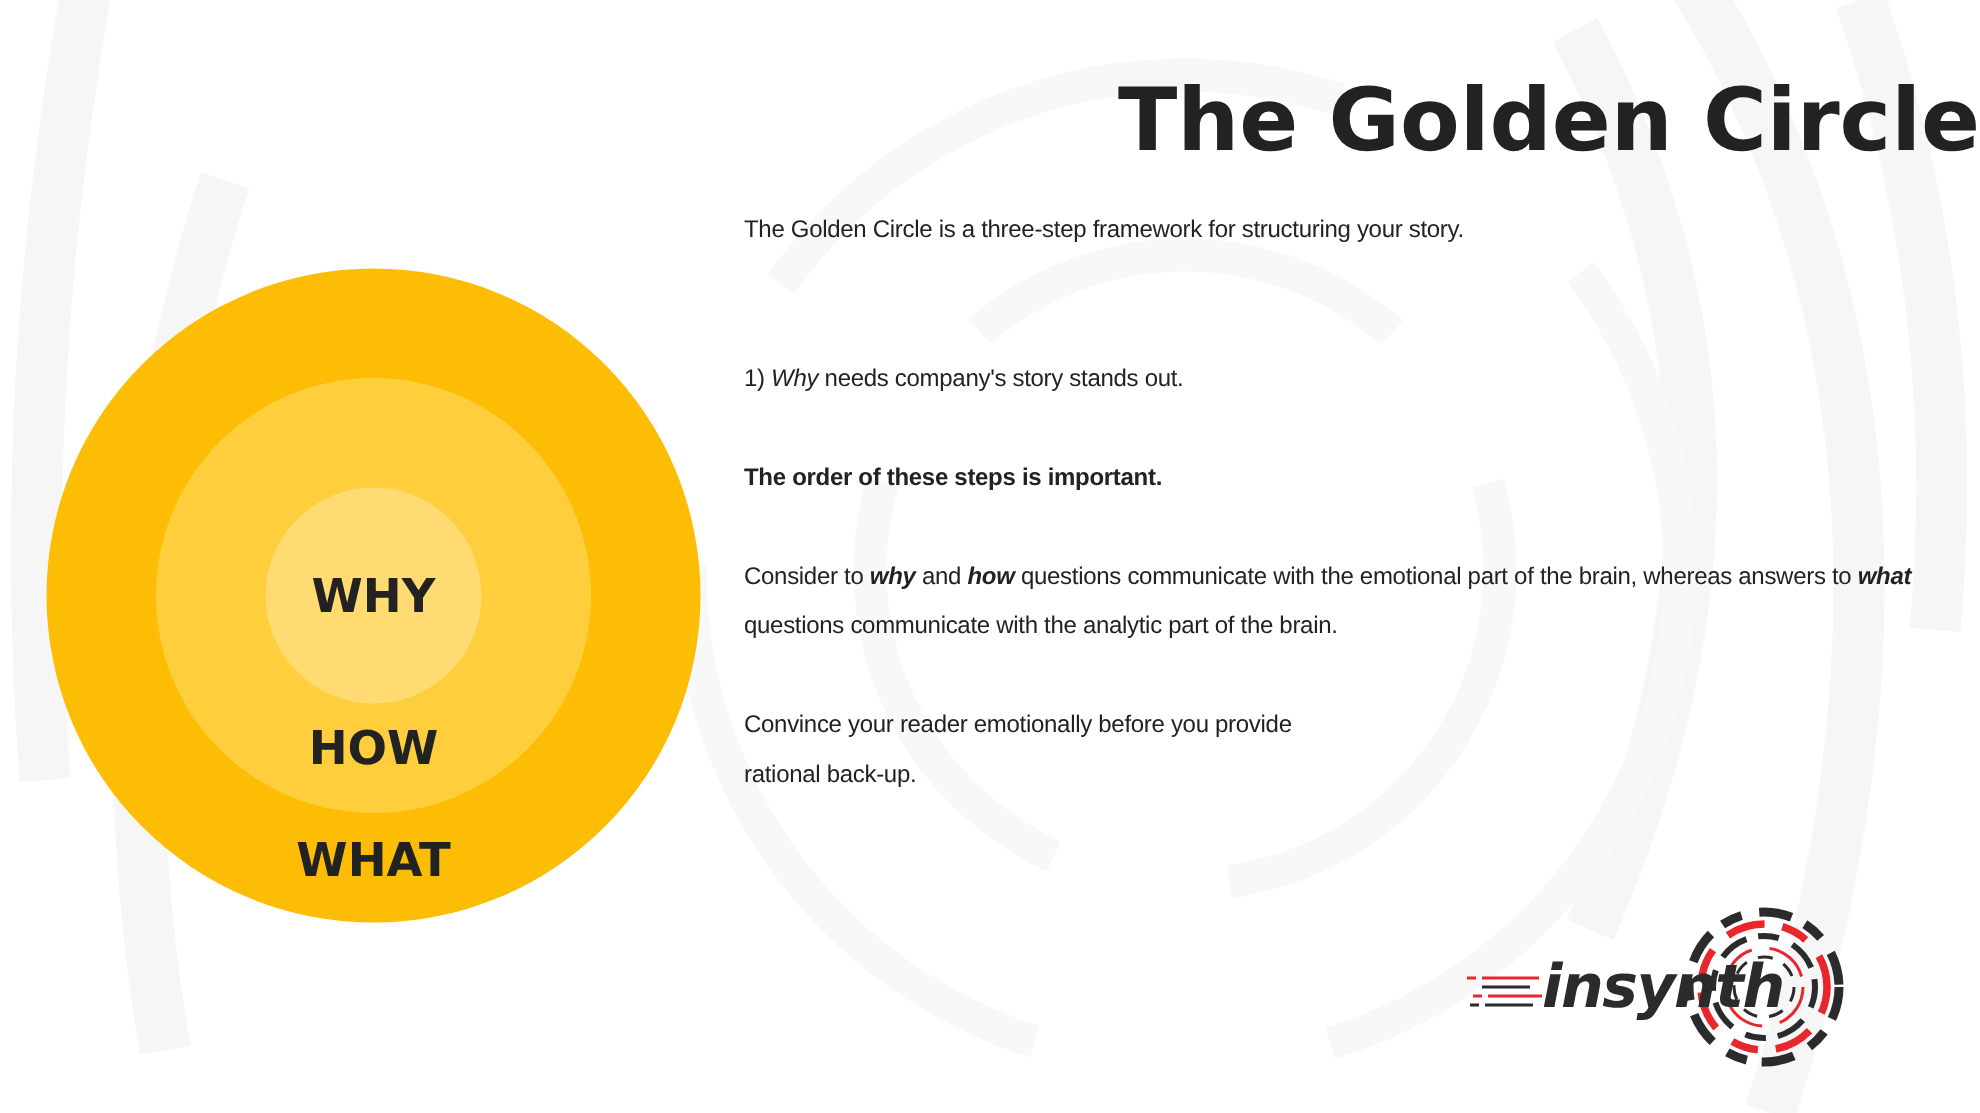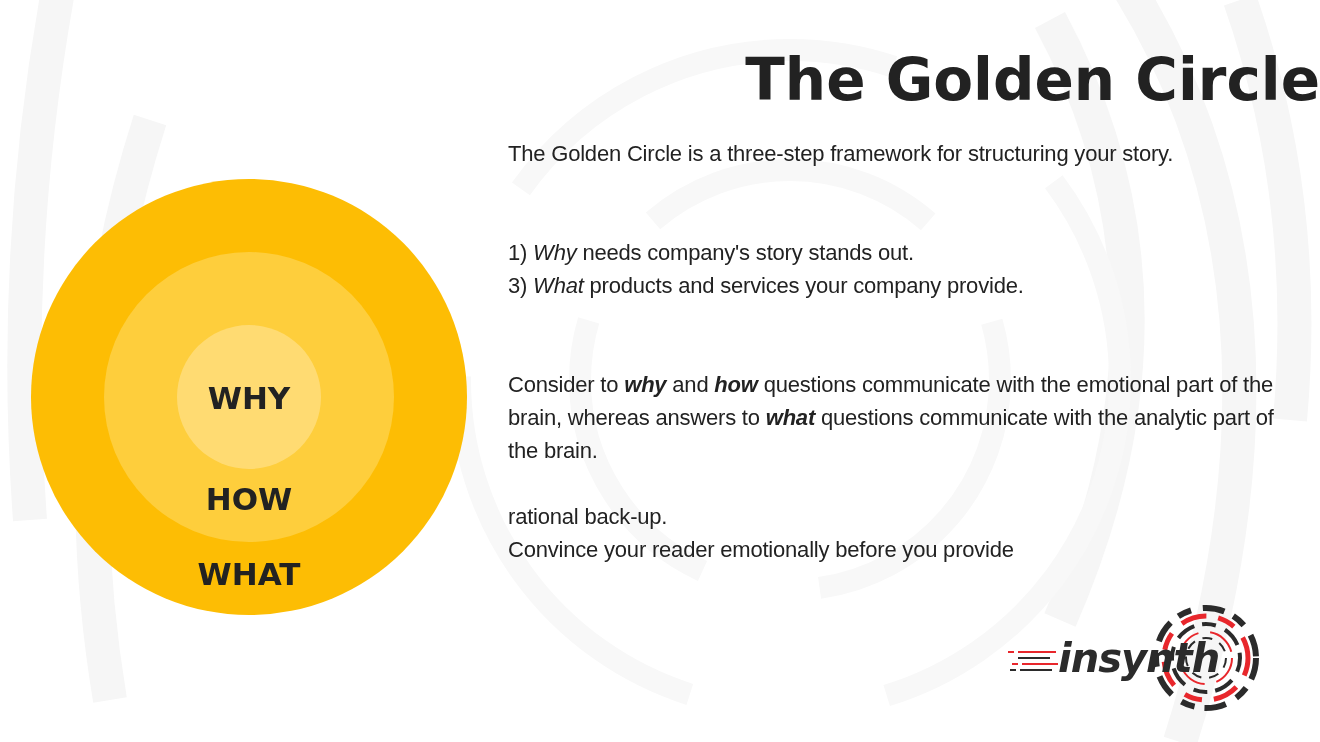--- a/index.html
+++ b/index.html
@@ -22,30 +22,30 @@
   .c-inner { left: 177px; top: 325px; width: 144px; height: 144px; }
   .clabel {
     position: absolute; width: 200px; text-align: center; left: 149px;
     font-family: "DejaVu Sans", sans-serif; font-weight: bold; font-size: 31px;
     color: #222222; line-height: 40px;
   }
   .lbl-why { top: 378px; }
   .lbl-how { top: 479px; }
   .lbl-what { top: 554px; }
   .text {
-    position: absolute; left: 508px; top: 137px; width: 810px; z-index: 2;
-    font-family: "Liberation Sans", sans-serif; font-size: 22px; line-height: 33px;
+    position: absolute; left: 496px; top: 137px; width: 810px; z-index: 2;
+    font-family: "Liberation Sans", sans-serif; font-size: 16px; line-height: 33px;
     color: #222222; letter-spacing: -0.2px;
   }
   .text p { margin: 0; }
   .gap { height: 33px; }
   .bold { font-weight: bold; }
   .it { font-style: italic; }
   .bi { font-weight: bold; font-style: italic; }
-  .logo { position: absolute; left: 1006px; top: 600px; width: 256px; height: 120px; z-index: 2; }
+  .logo { position: absolute; left: 976px; top: 600px; width: 256px; height: 120px; z-index: 2; }
   .logo-text {
     position: absolute; left: 52px; top: 30px;
     font-family: "DejaVu Sans", sans-serif; font-weight: bold; font-style: italic;
     font-size: 40px; color: #2b2b2b; letter-spacing: -1px; line-height: 56px;
   }
 </style>
 </head>
 <body>
 
 <svg class="bg-deco" viewBox="0 0 1320 742">
@@ -71,27 +71,27 @@
   <div class="clabel lbl-why">WHY</div>
   <div class="clabel lbl-how">HOW</div>
   <div class="clabel lbl-what">WHAT</div>
 </div>
 
 <div class="text">
   <p>The Golden Circle is a three-step framework for structuring your story.</p>
   <div class="gap"></div>
   <div class="gap"></div>
   <p><span>1) </span><span class="it">Why</span><span> needs company's story stands out.</span></p>
-  <p><span>3) </span><span class="it">What</span><span> products and services your company provide.</span></p>
   <div class="gap"></div>
+  <p class="bold">The order of these steps is important.</p>
   <div class="gap"></div>
   <p style="width:800px;"><span>Consider to </span><span class="bi">why</span><span> and </span><span class="bi">how</span><span> questions communicate with the emotional part of the brain, whereas answers to </span><span class="bi">what</span><span> questions communicate with the analytic part of the brain.</span></p>
   <div class="gap"></div>
+  <p>Convince your reader emotionally before you provide</p>
   <p>rational back-up.</p>
-  <p>Convince your reader emotionally before you provide</p>
 </div>
 
 <div class="logo">
   <svg width="256" height="120" viewBox="0 0 256 120" style="position:absolute;left:0;top:0;">
     <g fill="none" stroke-linecap="butt">
       <circle cx="200" cy="58" r="50" stroke="#2b2b2b" stroke-width="6" stroke-dasharray="22 10 14 12"></circle>
       <circle cx="200" cy="58" r="42" stroke="#e8272c" stroke-width="5" stroke-dasharray="18 14 26 12"></circle>
       <circle cx="200" cy="58" r="34" stroke="#2b2b2b" stroke-width="4" stroke-dasharray="14 10 20 8"></circle>
       <circle cx="200" cy="58" r="26" stroke="#e8272c" stroke-width="2" stroke-dasharray="30 12"></circle>
       <circle cx="200" cy="58" r="20" stroke="#2b2b2b" stroke-width="2" stroke-dasharray="10 8"></circle>

